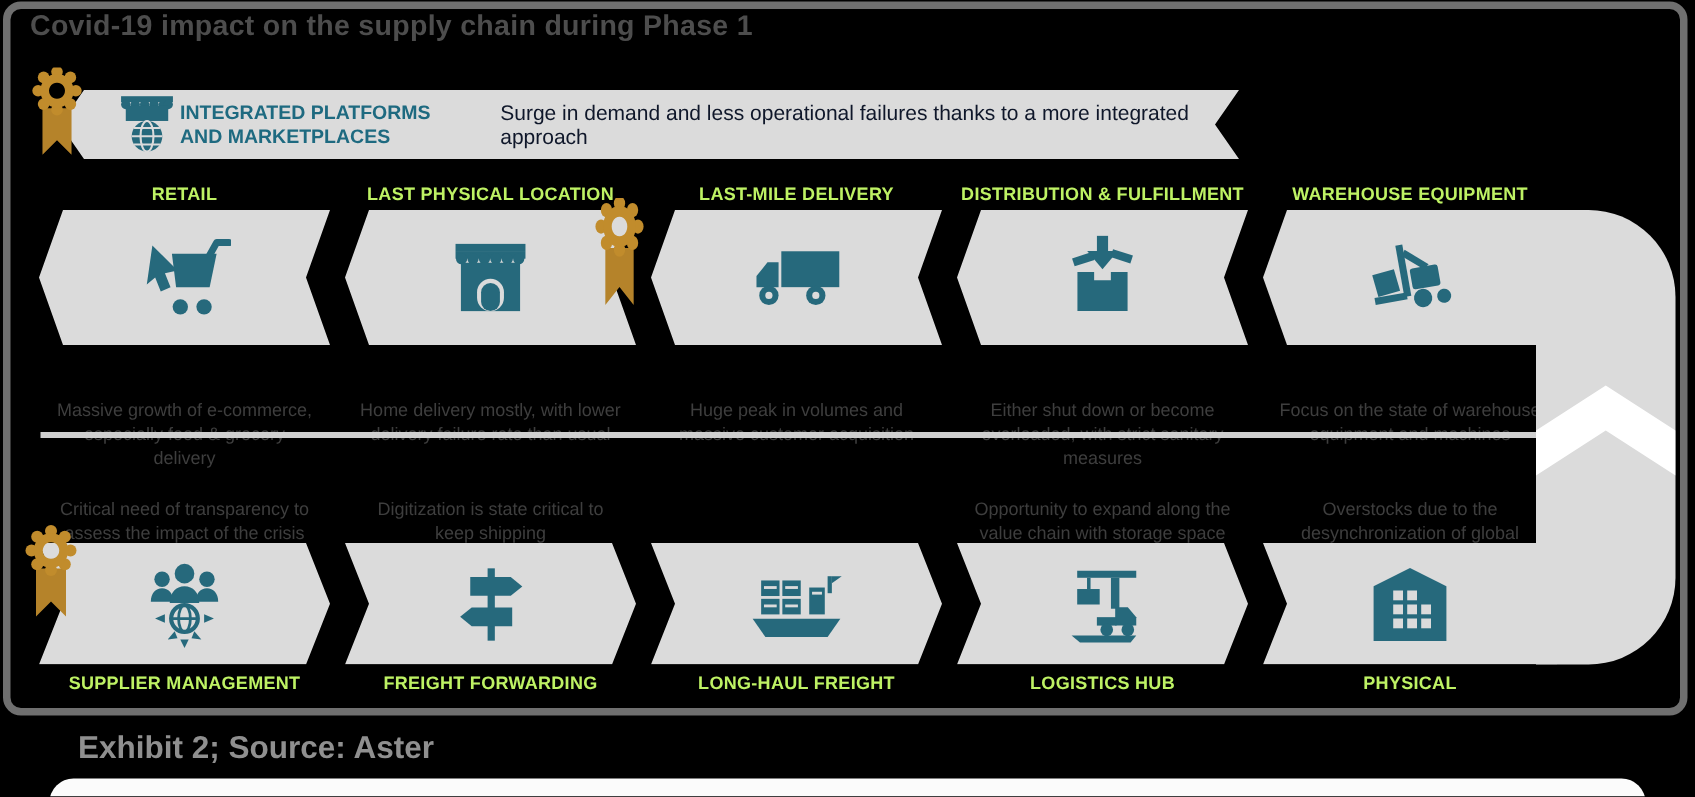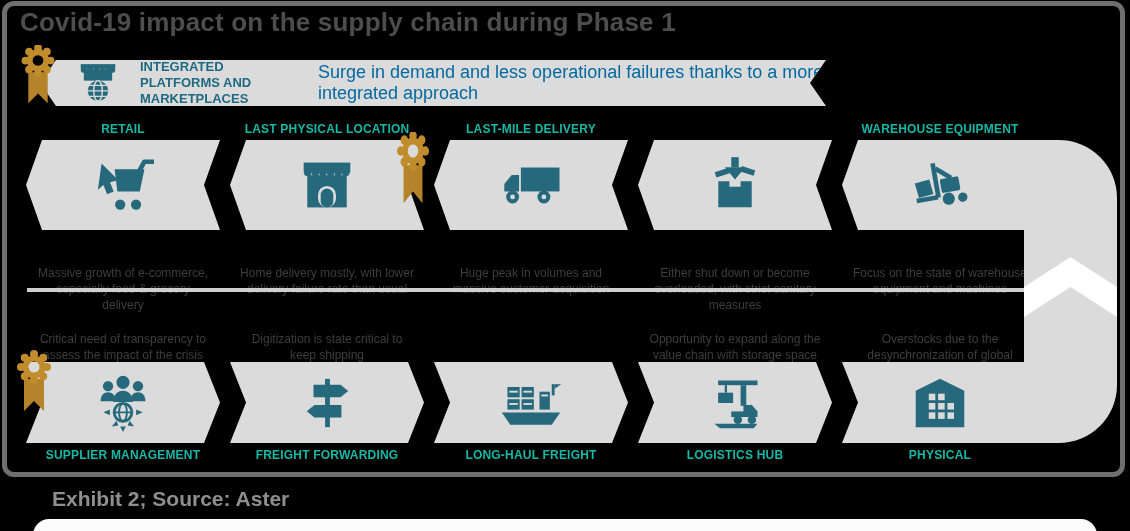--- a/index.html
+++ b/index.html
@@ -1,38 +1,38 @@
 <!DOCTYPE html>
 <html><head>
 <meta charset="utf-8">
 <style>
   html,body{margin:0;padding:0;background:#000;}
   .stage-wrap{position:relative;width:1130px;height:531px;background:#000;overflow:hidden;
     font-family:"Liberation Sans", sans-serif;}
   .frame{position:absolute;left:2px;top:1px;width:1113px;height:466px;
     border:5px solid #6f6f6f;border-radius:12px;}
-  .title{position:absolute;left:20px;top:7px;font-size:26px;font-weight:bold;color:#4d4d4d;letter-spacing:.2px;}
+  .title{position:absolute;left:20px;top:7px;font-size:19px;font-weight:bold;color:#4d4d4d;letter-spacing:.2px;}
   
   .banner{position:absolute;left:40px;top:60px;width:786px;height:46px;background:#dbdbdb;
     clip-path:polygon(16px 0,100% 0,calc(100% - 16px) 50%,100% 100%,16px 100%,0 50%);
     display:flex;align-items:center;}
   .banner-icon{margin-left:36px;flex:0 0 auto;display:flex;}
-  .banner-label{margin-left:20px;width:190px;font-size:13px;font-weight:bold;color:#1e6a80;line-height:1.25;}
-  .banner-desc{margin-left:34px;font-size:18px;color:#0369a1;}
+  .banner-label{width:190px;font-size:13px;font-weight:bold;color:#1e6a80;line-height:1.25;}
+  .banner-desc{margin-left:34px;font-size:14px;color:#0f172a;}
   
   .piece{position:absolute;background:#dbdbdb;display:flex;align-items:center;justify-content:center;}
   .piece.top{top:140px;height:90px;}
   .piece.bot{top:362px;height:81px;}
   .pl{clip-path:polygon(16px 0,100% 0,calc(100% - 16px) 50%,100% 100%,16px 100%,0 50%);}
   .pl-end{clip-path:polygon(16px 0,100% 0,100% 100%,16px 100%,0 50%);}
   .pr{clip-path:polygon(0 0,calc(100% - 16px) 0,100% 50%,calc(100% - 16px) 100%,0 100%,16px 50%);}
   .pr-end{clip-path:polygon(0 0,100% 0,100% 100%,0 100%,16px 50%);}
   .c1{left:26px;width:194px}.c2{left:230px;width:194px}.c3{left:434px;width:194px}
   .c4{left:638px;width:194px}.c5{left:842px;width:196px}
-  .stage-label{position:absolute;text-align:center;font-size:12px;font-weight:bold;color:#14b8a6;letter-spacing:.2px;}
+  .stage-label{position:absolute;text-align:center;font-size:12px;font-weight:bold;color:#bef264;letter-spacing:.2px;}
   .top-label{top:122px;}
   .bot-label{top:448px;}
   .desc{position:absolute;text-align:center;font-size:12px;color:#3e3e3e;line-height:1.35;
     display:flex;align-items:flex-start;justify-content:center;margin-top:32px;}
   .desc.r1{top:233px;}
   .desc.r2{top:299px;}
   .desc span{display:block;max-width:178px;}
   
   .connector{position:absolute;left:1024px;top:140px;width:93px;height:303px;background:#dbdbdb;
     border-radius:0 58px 58px 0;}
@@ -75,20 +75,21 @@
         </g>
       </svg>
     </span>
     <div class="banner-label">INTEGRATED PLATFORMS AND MARKETPLACES</div>
     <div class="banner-desc">Surge in demand and less operational failures thanks to a more integrated approach</div>
   </div>
 
   <div class="stage-label top-label c1">RETAIL</div>
   <div class="stage-label top-label c2">LAST PHYSICAL LOCATION</div>
   <div class="stage-label top-label c3">LAST-MILE DELIVERY</div>
+  <div class="stage-label top-label c4">DISTRIBUTION &amp; FULFILLMENT</div>
   <div class="stage-label top-label c5">WAREHOUSE EQUIPMENT</div>
 
   <div class="piece top pl c1">
     <span class="ic">
       <svg width="62" height="54" viewBox="0 0 66 58" fill="#26697c">
         <path d="M24 12h32l-5 24H27z"></path>
         <path d="M51 13l5-9h9" fill="none" stroke="#26697c" stroke-width="5" stroke-linecap="round" stroke-linejoin="round"></path>
         <circle cx="30" cy="50" r="5.5"></circle>
           <circle cx="47" cy="50" r="5.5"></circle>
         <path d="M6 34 L10 6 L28 24 l-9 2 4 10-7 3-4-10z"></path>

